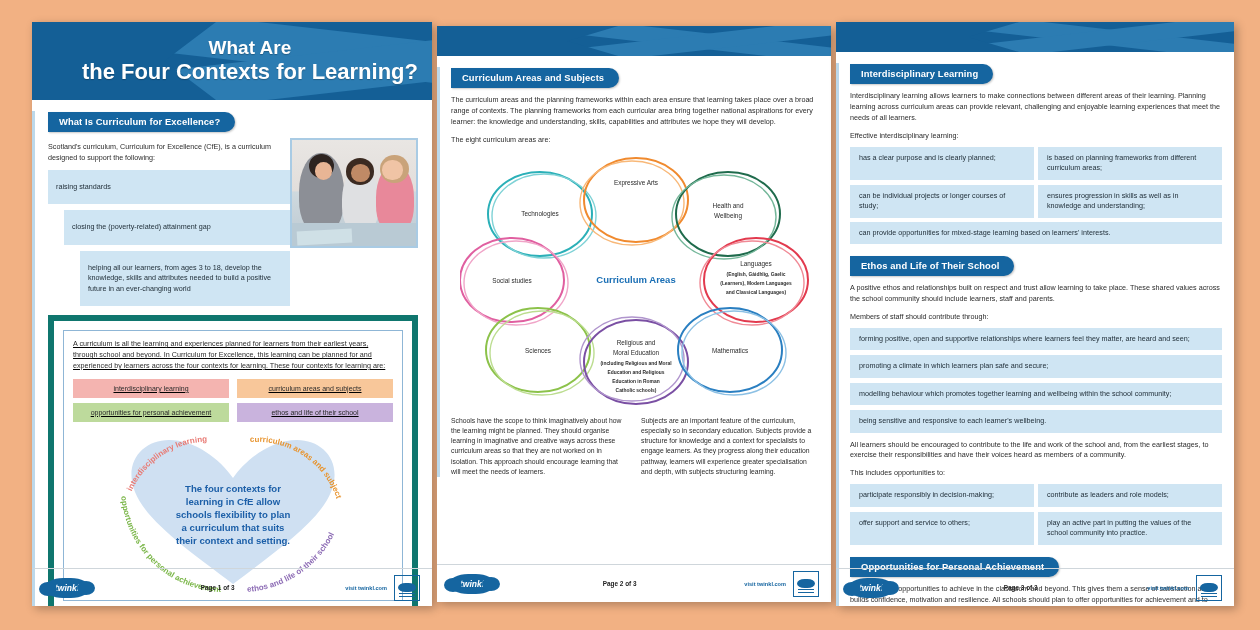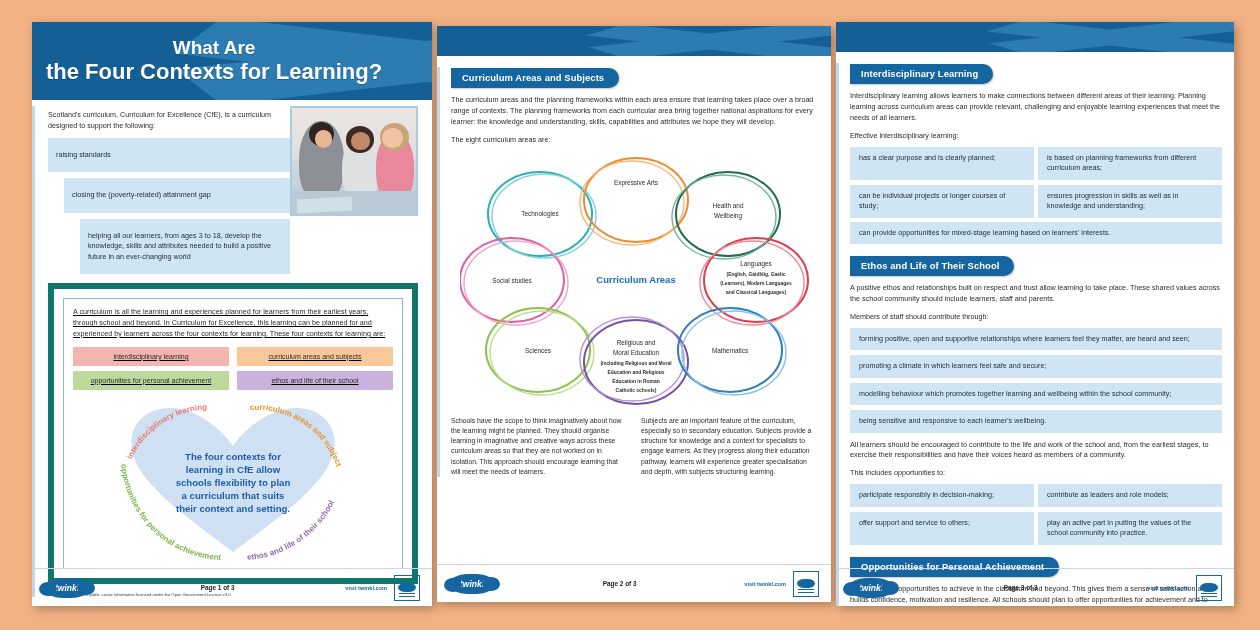--- a/index.html
+++ b/index.html
@@ -39,21 +39,21 @@
     background:#145f96;
     clip-path: polygon(0 0, 100% 0, 72% 50%, 100% 100%, 0 100%);
   }
   .banner .title {
     position: relative; z-index: 4;
     color: #fff; font-weight: bold;
     text-align: center;
     line-height: 1.18;
     text-shadow: 0 1px 1px rgba(0,0,0,.25);
   }
-  #p1banner { height: 78px; display:flex; align-items:center; justify-content:flex-start; }
+  #p1banner { height: 78px; display:flex; align-items:center; justify-content:flex-end; }
   #p1banner .title { font-size: 22px; padding: 0 14px; }
   #p1banner .title .l1 { display:block; font-size:19px; }
   .banner-sm { height: 30px; display:flex; align-items:center; justify-content:flex-end; }
   .banner-sm .title { font-size: 12.5px; padding-right: 12px; text-align:right;margin-top:46px; }
 
   
   .pbody { padding: 0 14px 0 14px; position: relative; }
   .sideline {
     position: absolute; left: 0px; top: 0; bottom: 0; width: 3px;
     background: #bcd8ea;
@@ -222,20 +222,23 @@
       <div class="wedge"></div>
       <div class="title">
         <span class="l1">What Are</span>
         <span>the Four Contexts for Learning?</span>
       </div>
     </div>
 
     <div class="pbody" style="padding-left:16px;padding-right:14px;">
       <div class="sideline"></div>
 
+      <div class="pill-wrap">
+        <span class="pill">What Is Curriculum for Excellence?</span>
+      </div>
 
       <div id="p1-intro-wrap">
         <div id="p1-intro-left">
           <p class="body" style="margin-top:4px">Scotland's curriculum, Curriculum for Excellence (CfE), is a curriculum designed to support the following:</p>
           <div class="stack-box i1">raising standards</div>
           <div class="stack-box i2">closing the (poverty-related) attainment gap</div>
           <div class="stack-box i3">helping all our learners, from ages 3 to 18, develop the knowledge, skills and attributes needed to build a positive future in an ever-changing world</div>
         </div>
         <div class="photo">
           <div class="fig f1">
@@ -436,21 +439,21 @@
         <div class="bbox">ensures progression in skills as well as in knowledge and understanding;</div>
       </div>
       <div class="bbox bbox-full">can provide opportunities for mixed-stage learning based on learners' interests.</div>
 
       <div class="pill-wrap">
         <span class="pill">Ethos and Life of Their School</span>
       </div>
       <p class="body">A positive ethos and relationships built on respect and trust allow learning to take place. These shared values across the school community should include learners, staff and parents.</p>
       <p class="body">Members of staff should contribute through:</p>
       <div class="bbox">forming positive, open and supportive relationships where learners feel they matter, are heard and seen;</div>
-      <div class="bbox">promoting a climate in which learners feel safe and secure;</div>
+      <div class="bbox">promoting a climate in which learners plan safe and secure;</div>
       <div class="bbox">modelling behaviour which promotes together learning and wellbeing within the school community;</div>
       <div class="bbox">being sensitive and responsive to each learner's wellbeing.</div>
       <p class="body">All learners should be encouraged to contribute to the life and work of the school and, from the earliest stages, to exercise their responsibilities and have their voices heard as members of a community.</p>
       <p class="body">This includes opportunities to:</p>
       <div class="bbox-grid">
         <div class="bbox">participate responsibly in decision-making;</div>
         <div class="bbox">contribute as leaders and role models;</div>
       </div>
       <div class="bbox-grid">
         <div class="bbox">offer support and service to others;</div>

